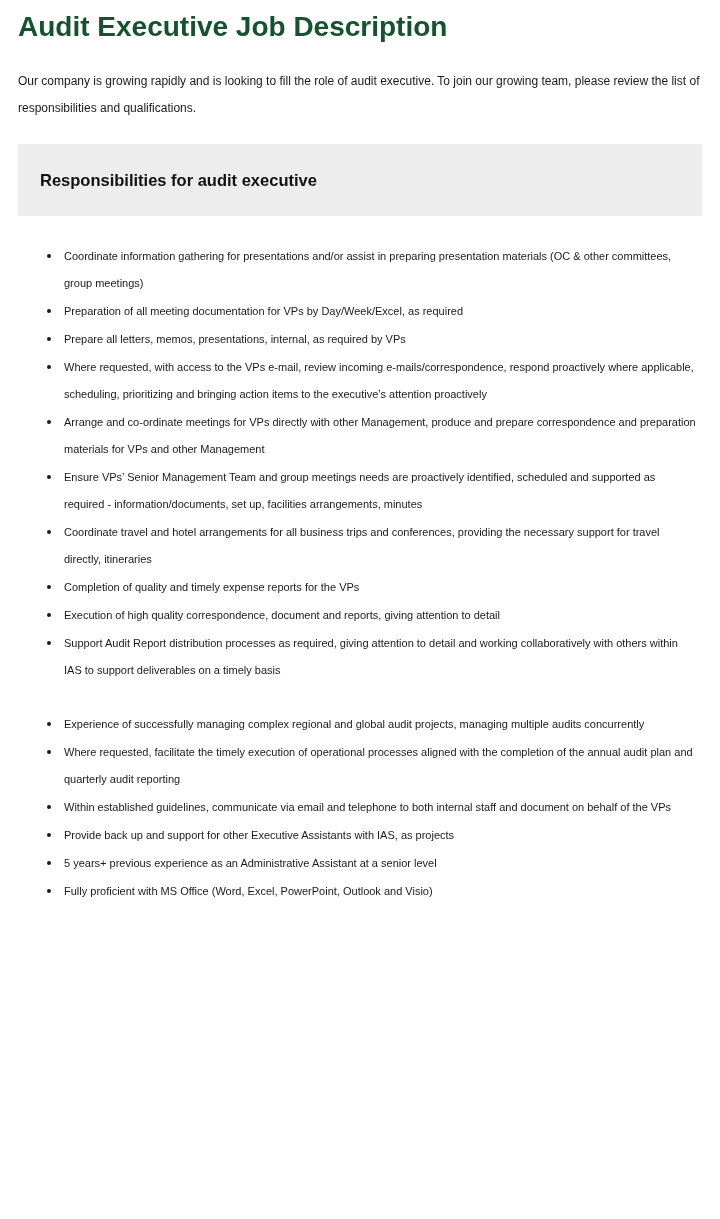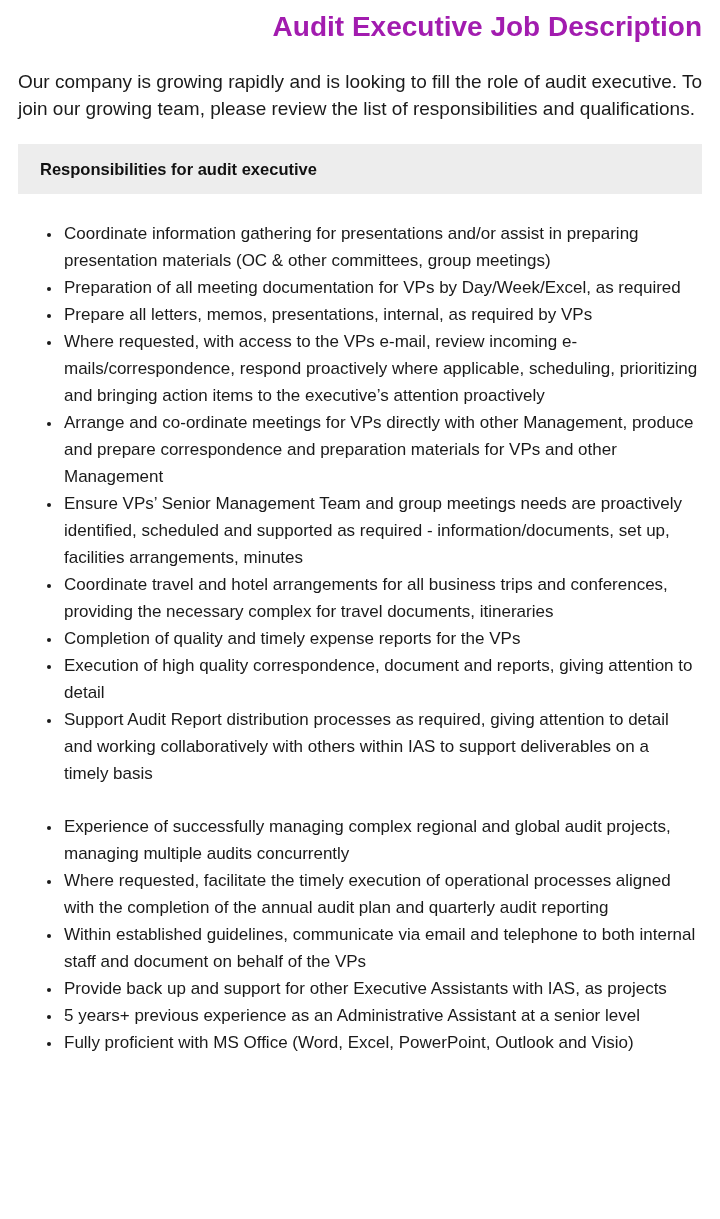--- a/index.html
+++ b/index.html
@@ -10,47 +10,47 @@
     width: 720px;
     min-height: 1219px;
     font-family: "Liberation Sans", "DejaVu Sans", sans-serif;
     color: #1a1a1a;
     -webkit-font-smoothing: antialiased;
   }
   .page {
     padding: 8px 18px 24px 18px;
   }
   .doc-title {
-    text-align: right;
+    text-align: left;
     font-size: 28px;
     font-weight: 700;
     line-height: 38px;
     margin-bottom: 22px;
-    color: #a21caf;
+    color: #14532d;
   }
   .intro {
-    font-size: 19px;
+    font-size: 12px;
     line-height: 27px;
     margin-bottom: 22px;
   }
   .section-header {
     background: #ededed;
     font-size: 16.5px;
     font-weight: 700;
     line-height: 20px;
-    padding: 15px 22px;
+    padding: 26px 22px;
     color: #111111;
   }
   ul.bullet-list {
     list-style: disc outside;
     padding: 0 4px 0 44px;
     margin: 26px 0 24px 0;
   }
   ul.bullet-list li {
-    font-size: 17px;
+    font-size: 11px;
     line-height: 27px;
     margin: 0;
     padding-left: 2px;
   }
   ul.bullet-list li::marker {
     font-size: 14px;
     color: #1a1a1a;
   }
 </style>
 </head>
@@ -66,21 +66,21 @@
     <span>Responsibilities for audit executive</span>
   </div>
 
   <ul class="bullet-list">
     <li>Coordinate information gathering for presentations and/or assist in preparing presentation materials (OC &amp; other committees, group meetings)</li>
     <li>Preparation of all meeting documentation for VPs by Day/Week/Excel, as required</li>
     <li>Prepare all letters, memos, presentations, internal, as required by VPs</li>
     <li>Where requested, with access to the VPs e-mail, review incoming e-mails/correspondence, respond proactively where applicable, scheduling, prioritizing and bringing action items to the executive’s attention proactively</li>
     <li>Arrange and co-ordinate meetings for VPs directly with other Management, produce and prepare correspondence and preparation materials for VPs and other Management</li>
     <li>Ensure VPs’ Senior Management Team and group meetings needs are proactively identified, scheduled and supported as required - information/documents, set up, facilities arrangements, minutes</li>
-    <li>Coordinate travel and hotel arrangements for all business trips and conferences, providing the necessary complex for travel documents, itineraries</li>
+    <li>Coordinate travel and hotel arrangements for all business trips and conferences, providing the necessary support for travel directly, itineraries</li>
     <li>Completion of quality and timely expense reports for the VPs</li>
     <li>Execution of high quality correspondence, document and reports, giving attention to detail</li>
     <li>Support Audit Report distribution processes as required, giving attention to detail and working collaboratively with others within IAS to support deliverables on a timely basis</li>
   </ul>
 
 
   <ul class="bullet-list">
     <li>Experience of successfully managing complex regional and global audit projects, managing multiple audits concurrently</li>
     <li>Where requested, facilitate the timely execution of operational processes aligned with the completion of the annual audit plan and quarterly audit reporting</li>
     <li>Within established guidelines, communicate via email and telephone to both internal staff and document on behalf of the VPs</li>

